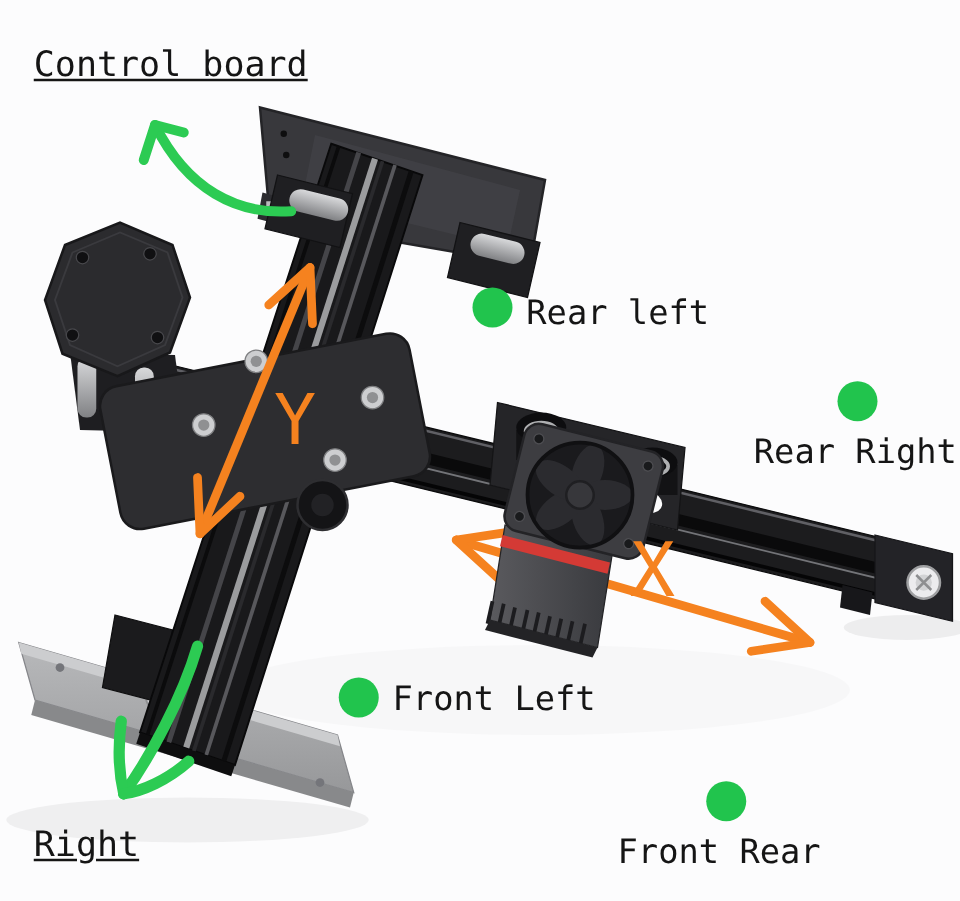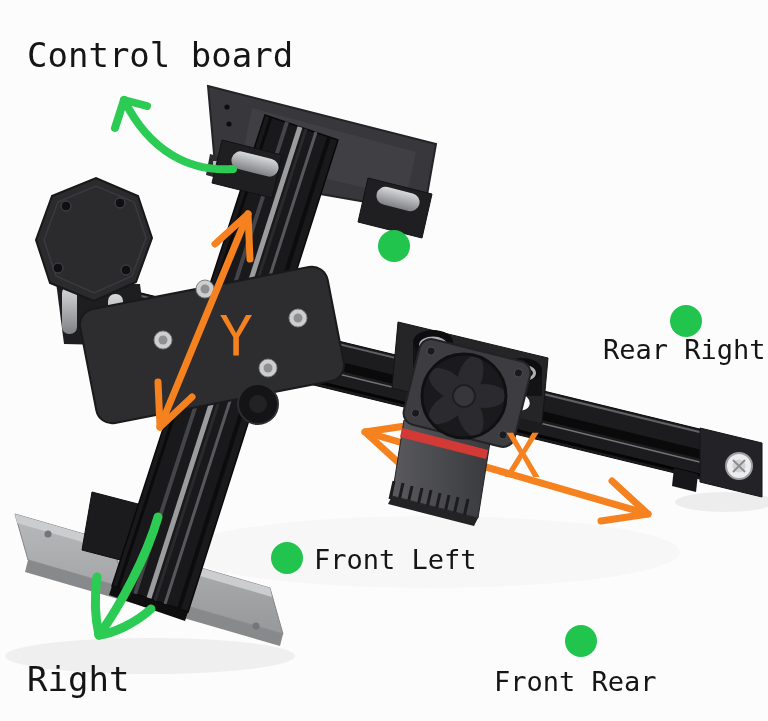--- a/index.html
+++ b/index.html
@@ -6,21 +6,21 @@
   .stage{
     position:relative;width:768px;height:721px;overflow:hidden;
     background:#fcfcfd;
     font-family:"DejaVu Sans Mono","Liberation Mono",monospace;
   }
   .stage svg{position:absolute;left:0;top:0;}
   .label{
     position:absolute;white-space:nowrap;line-height:1;
     color:#151515;letter-spacing:0;
   }
-  .label.lg{font-size:34px;}
+  .label.lg{font-size:28px;text-decoration:underline;}
   .label.md{font-size:27px;}
   .dot{
     position:absolute;width:32px;height:32px;border-radius:50%;
     background:#21c44d;
   }
 </style>
 </head>
 <body>
 
 <div class="stage">
@@ -220,17 +220,18 @@
   </svg>
 
   <div class="label lg" style="left:27px;top:38px;">Control board</div>
   <div class="label lg" style="left:27px;top:662px;">Right</div>
 
   <span class="dot" style="left:378px;top:230px;"></span>
   <span class="dot" style="left:670px;top:305px;"></span>
   <span class="dot" style="left:271px;top:542px;"></span>
   <span class="dot" style="left:565px;top:625px;"></span>
 
-  <div class="label md" style="left:603px;top:336px;">Rear Right</div>
+  <div class="label md" style="left:421px;top:237px;">Rear left</div>
+  <div class="label md" style="left:603px;top:348px;">Rear Right</div>
   <div class="label md" style="left:314px;top:546px;text-align:center;">Front Left</div>
   <div class="label md" style="left:494px;top:668px;">Front Rear</div>
 
 </div>
 
 </body></html>

